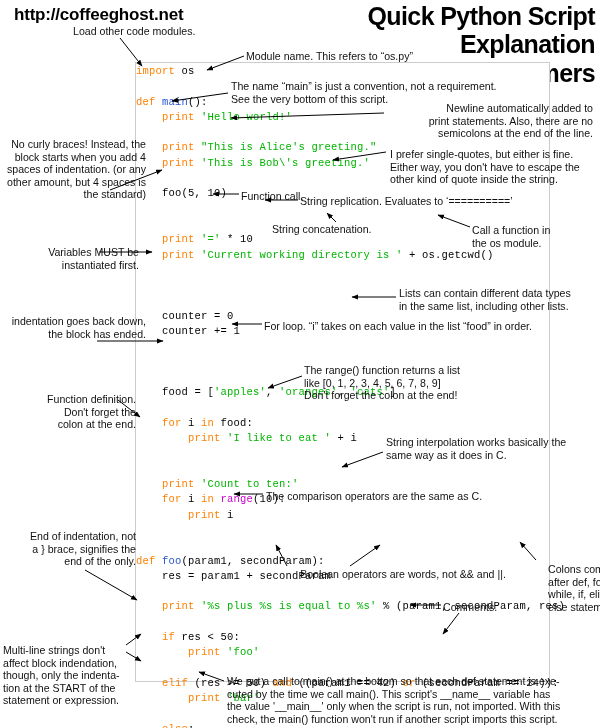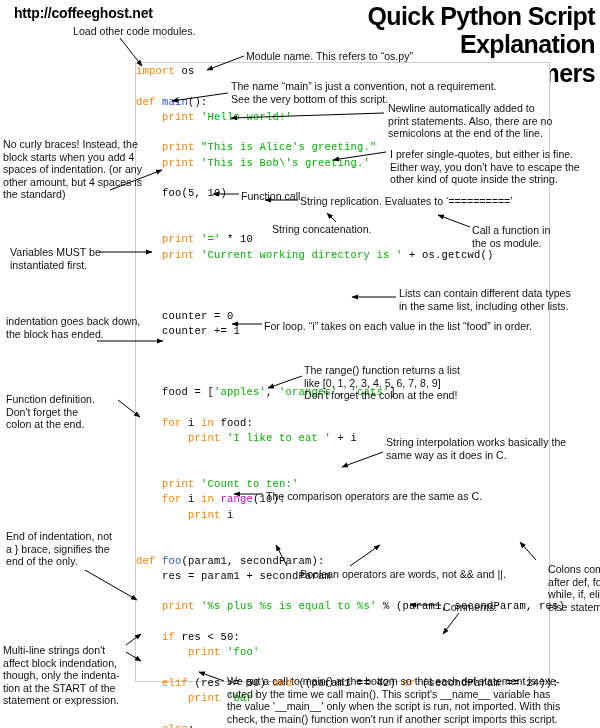--- a/index.html
+++ b/index.html
@@ -12,21 +12,21 @@
     overflow:hidden;
   }
   .page{position:relative;width:600px;height:728px;}
 
   
   .abs{position:absolute;}
 
   
   #site-url{
     left:14px;top:5px;
-    font-size:14px;font-weight:bold;
+    font-size:17px;font-weight:bold;
     letter-spacing:-0.2px;
   }
   #title{
     left:255px;top:2px;width:340px;
     text-align:right;
     font-size:25px;font-weight:bold;
     line-height:1.13;
     letter-spacing:-0.6px;
   }
 
@@ -54,21 +54,21 @@
   .bi{color:#cc00cc;}
   .pl{color:#000000;}
 
   
   .note{
     position:absolute;
     font-size:10.6px;
     line-height:12.6px;
     color:#111;
   }
-  .note.r{}
+  .note.r{text-align:right;}
   .note.l{text-align:left;}
 
   
   #arrows{
     position:absolute;left:0;top:0;
     width:600px;height:728px;
     pointer-events:none;
   }
 </style>
 </head>

